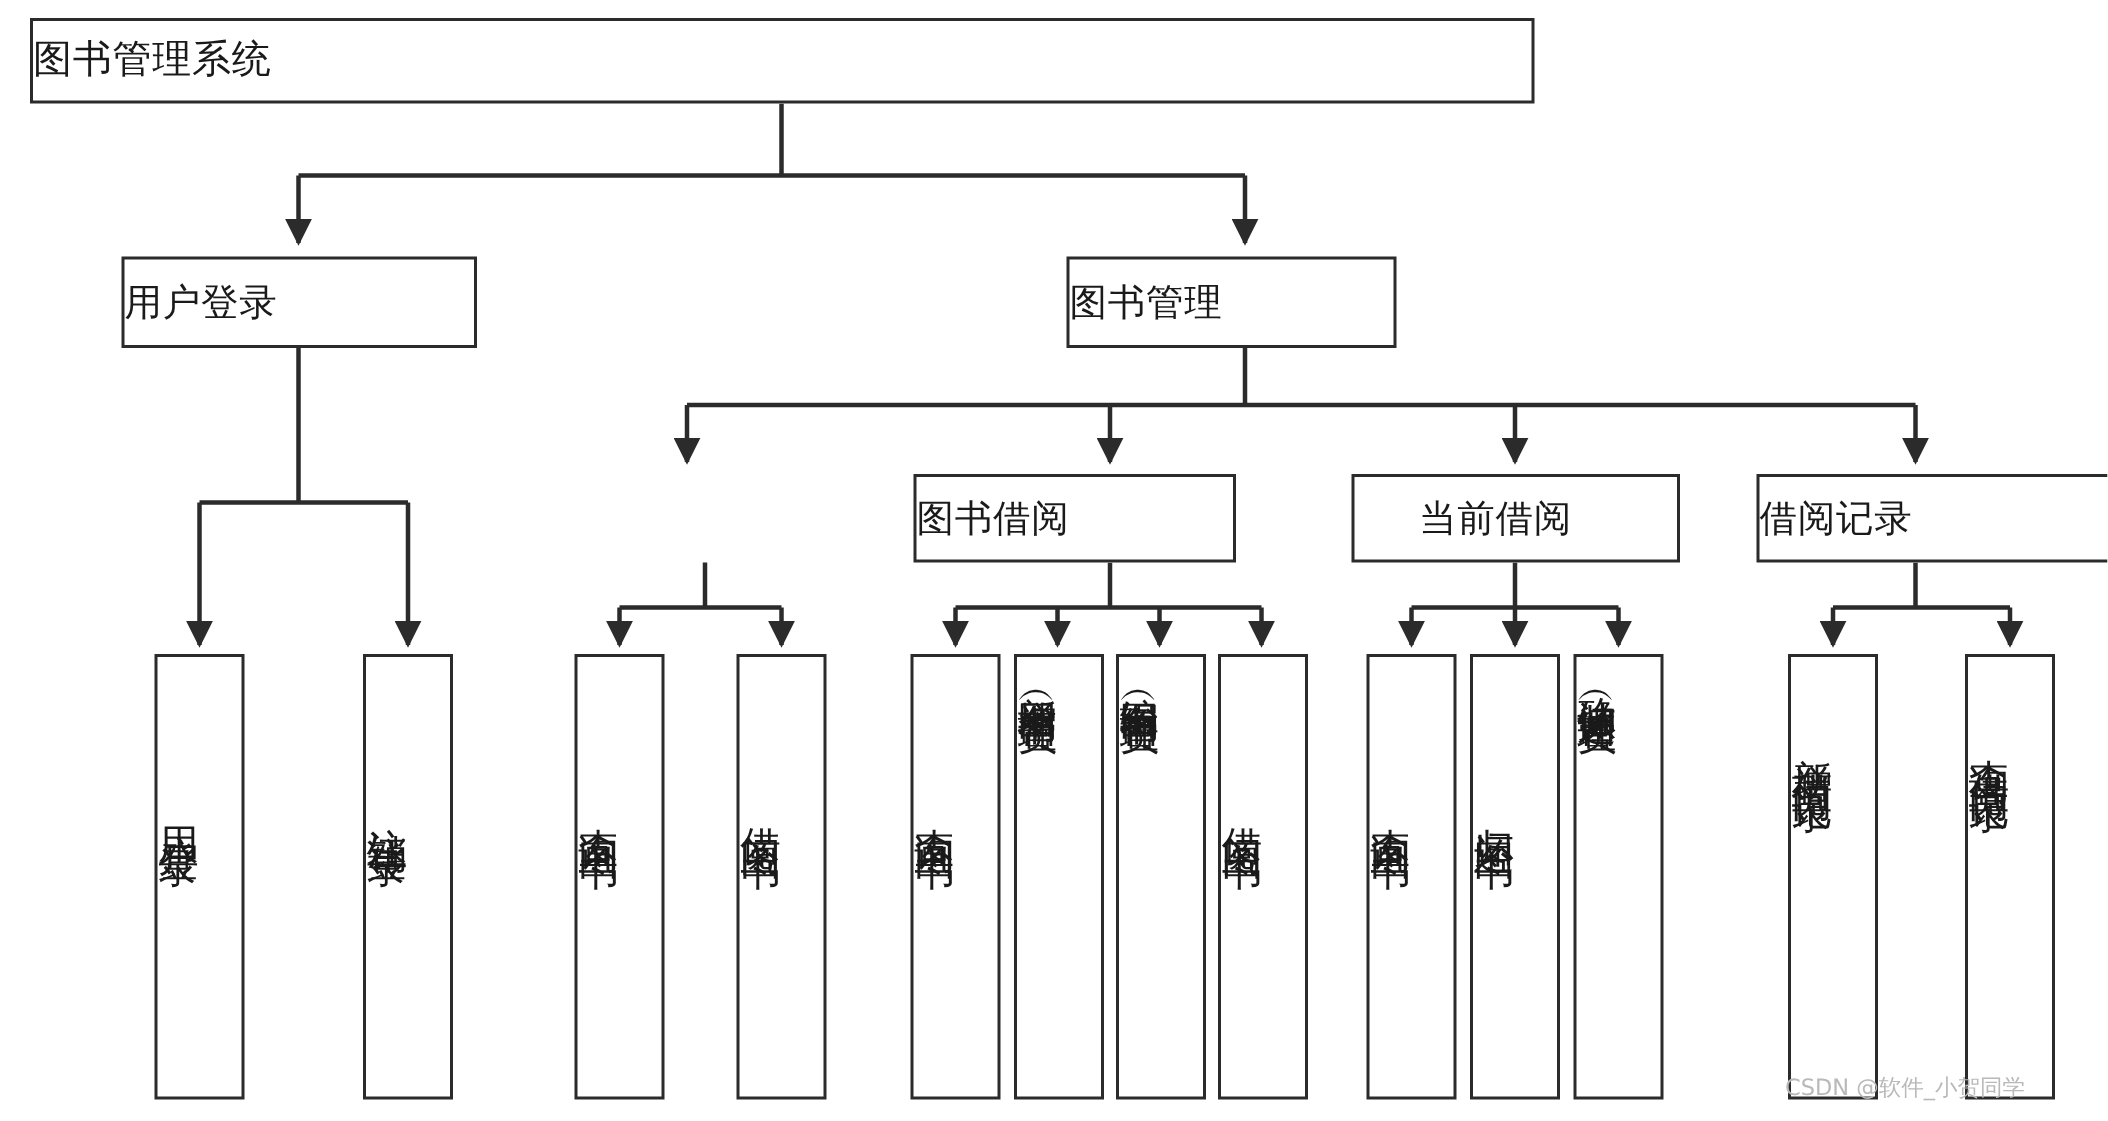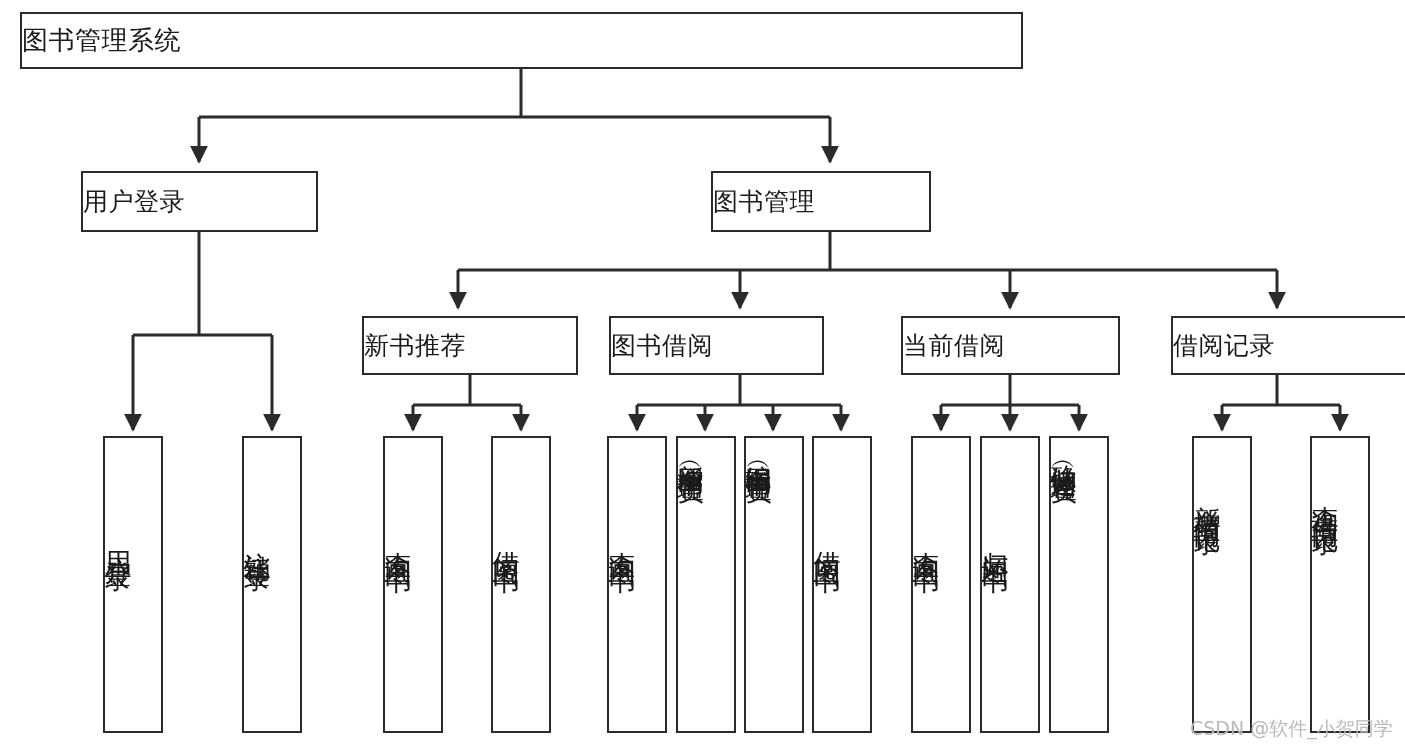--- a/index.html
+++ b/index.html
@@ -69,21 +69,21 @@
     letter-spacing: 2px;
   }
   .node.v.mid .node-label {
     padding-top: 86px;
   }
   .node.v.mid2 .node-label {
     padding-top: 40px;
   }
   .watermark {
     position: absolute;
-    font-size: 19px;
+    font-size: 15px;
     color: #b9b9b9;
     white-space: nowrap;
     z-index: 5;
     font-family: "DejaVu Sans", "Liberation Sans", sans-serif;
   }
 </style>
 </head>
 <body>
 
 <div id="diagram-root">
@@ -143,29 +143,26 @@
   </div>
 
   <div class="node h" style="left:81px; top:171px; width:237px; height:61px;">
     <span class="node-label">用户登录</span>
   </div>
 
   <div class="node h" style="left:711px; top:171px; width:220px; height:61px;">
     <span class="node-label">图书管理</span>
   </div>
 
-  <div class="node h" style="left:362px; top:316px; width:216px; height:59px;">
-    <span class="node-label">新书推荐</span>
-  </div>
 
   <div class="node h" style="left:609px; top:316px; width:215px; height:59px;">
     <span class="node-label">图书借阅</span>
   </div>
 
-  <div class="node h" style="left:901px; top:316px; width:219px; height:59px;">
+  <div class="node h" style="left:901px; top:316px; width:219px; height:59px;padding-left:43px;">
     <span class="node-label">当前借阅</span>
   </div>
 
   <div class="node h" style="left:1171px; top:316px; width:252px; height:59px;">
     <span class="node-label">借阅记录</span>
   </div>
 
   <div class="node v mid" style="left:103px; top:436px; width:60px; height:297px;">
     <span class="node-label">用户登录</span>
   </div>

